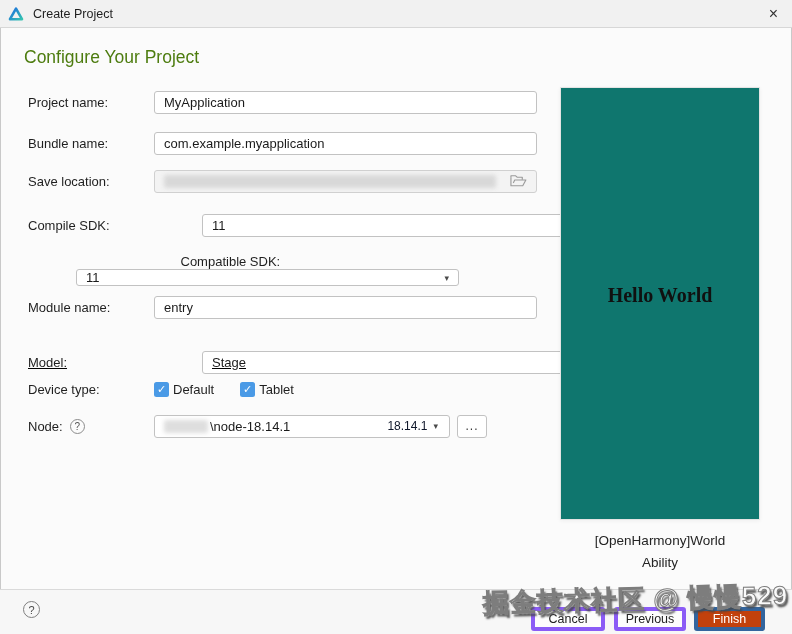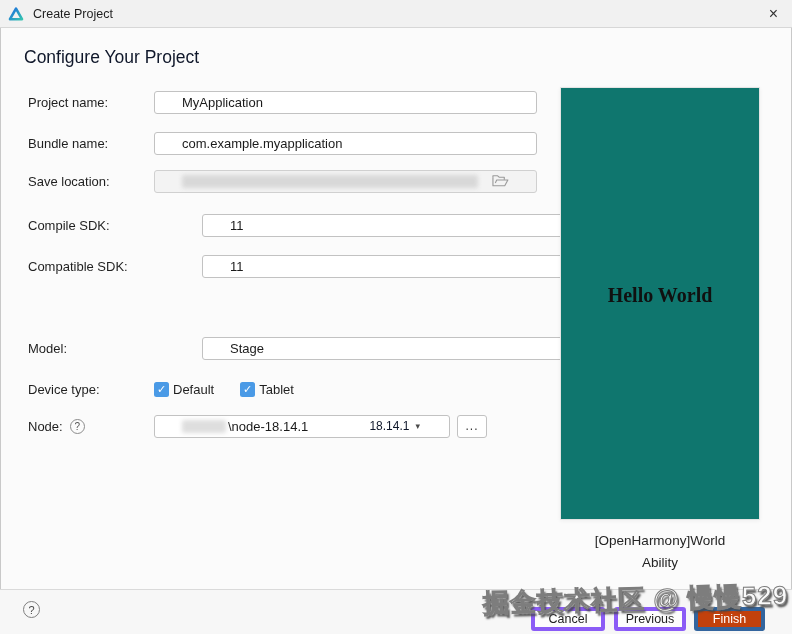--- a/index.html
+++ b/index.html
@@ -8,27 +8,27 @@
             box-shadow:inset 0 0 0 1px #c9c9c9; overflow:hidden; }
 
   
   .titlebar { position:absolute; left:0; top:0; right:0; height:28px; background:#f1f1f1;
               border-bottom:1px solid #d7d7d7; display:flex; align-items:center; padding:0 8px; }
   .titlebar .logo { width:16px; height:16px; margin-right:9px; flex:0 0 auto; }
   .titlebar .title { font-size:12.5px; color:#1e1e1e; }
   .titlebar .close { margin-left:auto; font-size:16px; color:#333; cursor:pointer; line-height:1;
                      padding:2px 6px; }
 
-  .heading { position:absolute; left:24px; top:47px; font-size:17.5px; font-weight:400; color:#0f172a; }
+  .heading { position:absolute; left:24px; top:47px; font-size:17.5px; font-weight:400; color:#4d7c0f; }
 
   
   .row { position:absolute; left:28px; height:24px; display:flex; align-items:center; }
   .lbl { width:126px; font-size:13px; color:#1f1f1f; flex:0 0 auto; display:flex; align-items:center; }
   .control { width:383px; height:23px; border:1px solid #c2c2c2; border-radius:3px; background:#fff;
-             font-size:13px; color:#1b1b1b; padding:0 27px; display:flex; align-items:center;
+             font-size:13px; color:#1b1b1b; padding:0 9px; display:flex; align-items:center;
              font-family:"Liberation Sans", sans-serif; position:relative; }
   input.control { outline:none; }
   .selectbox { cursor:pointer;margin-left:48px; }
   .caret { position:absolute; right:9px; top:50%; transform:translateY(-52%); font-size:9px; color:#4a4a4a; }
   .disabled-field { background:#f3f3f3; border-color:#d0d0d0; }
   .redacted { flex:1 1 auto; height:13px; background:#d8d8d8; border-radius:2px; filter:blur(2px);
               margin-right:14px; }
   .folder-ic { width:17px; height:14px; flex:0 0 auto; }
 
   
@@ -121,30 +121,34 @@
   </div>
 
   <div class="row" style="top:213px;">
     <span class="lbl">Compile SDK:</span>
     <div class="control selectbox">
       <span>11</span>
       <span class="caret">▾</span>
     </div>
   </div>
 
-  <div class="row" style="top:254px;">
+  <div class="row" style="top:254px;flex-direction:column;">
     <span class="lbl">Compatible SDK:</span>
     <div class="control selectbox">
       <span>11</span>
       <span class="caret">▾</span>
     </div>
   </div>
 
+  <div class="row" style="top:295px;">
+    <span class="lbl">Module name:</span>
+    <input class="control" value="entry" style="">
+  </div>
 
-  <div class="row" style="top:336px;">
+  <div class="row" style="top:350px;text-decoration:underline;">
     <span class="lbl">Model:</span>
     <div class="control selectbox">
       <span>Stage</span>
       <span class="caret">▾</span>
     </div>
   </div>
 
   <div class="row" style="top:377px;">
     <span class="lbl">Device type:</span>
     <span class="cb">

